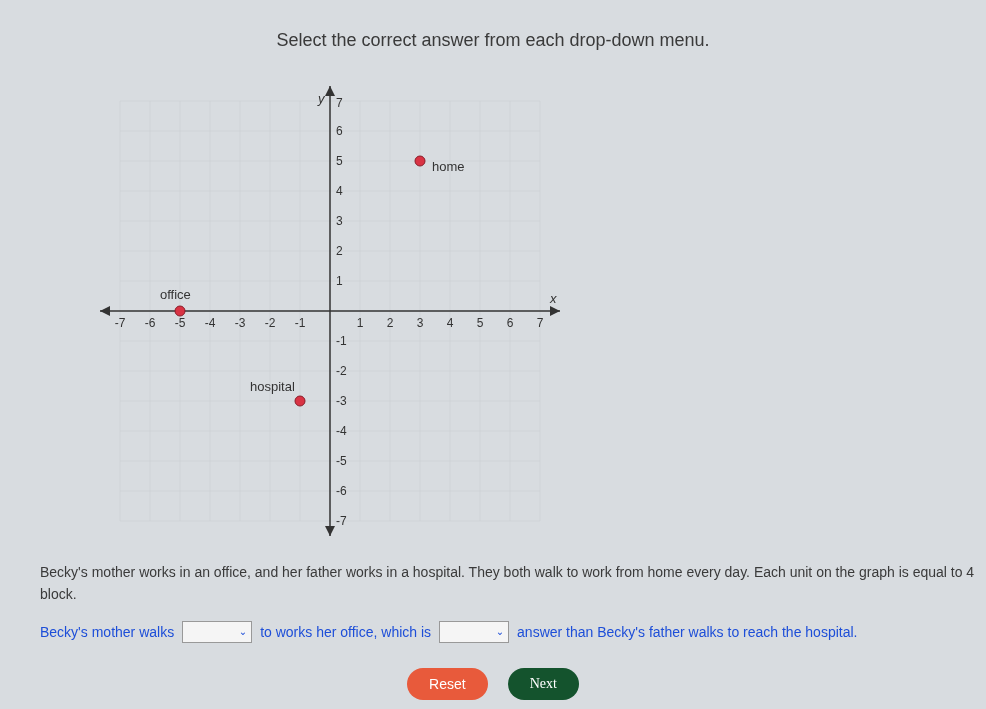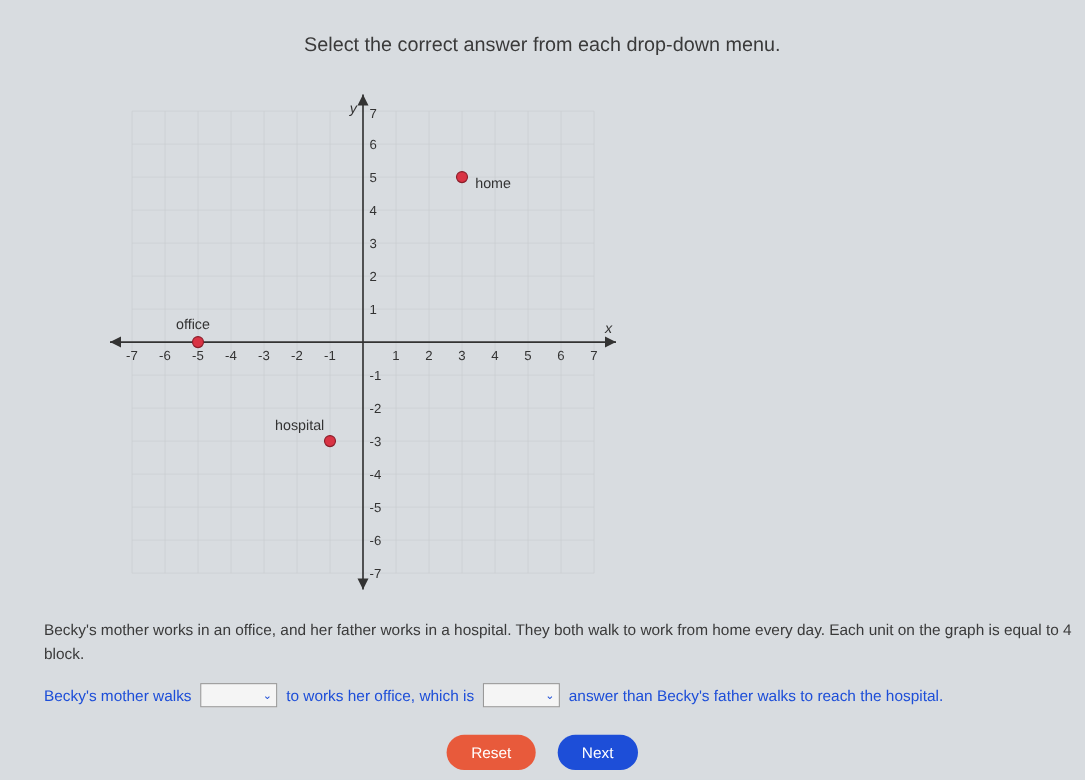--- a/index.html
+++ b/index.html
@@ -68,21 +68,21 @@
     }
     .btn {
       border: none;
       border-radius: 18px;
       padding: 8px 22px;
       font-size: 14px;
       color: white;
       cursor: pointer;
     }
     .btn-reset { background: #e85a3b; }
-    .btn-next { background: #1d4ed8; }
+    .btn-next { background: #14532d; font-family: Liberation Serif, serif; }
     svg { display: block; }
     .axis-label { font-size: 13px; fill: #333; font-style: italic; }
     .tick-label { font-size: 12px; fill: #333; }
     .point-label { font-size: 13px; fill: #333; }
   </style>
 </head>
 <body>
 
 <div class="content">
   <div class="instruction">Select the correct answer from each drop-down menu.</div>

